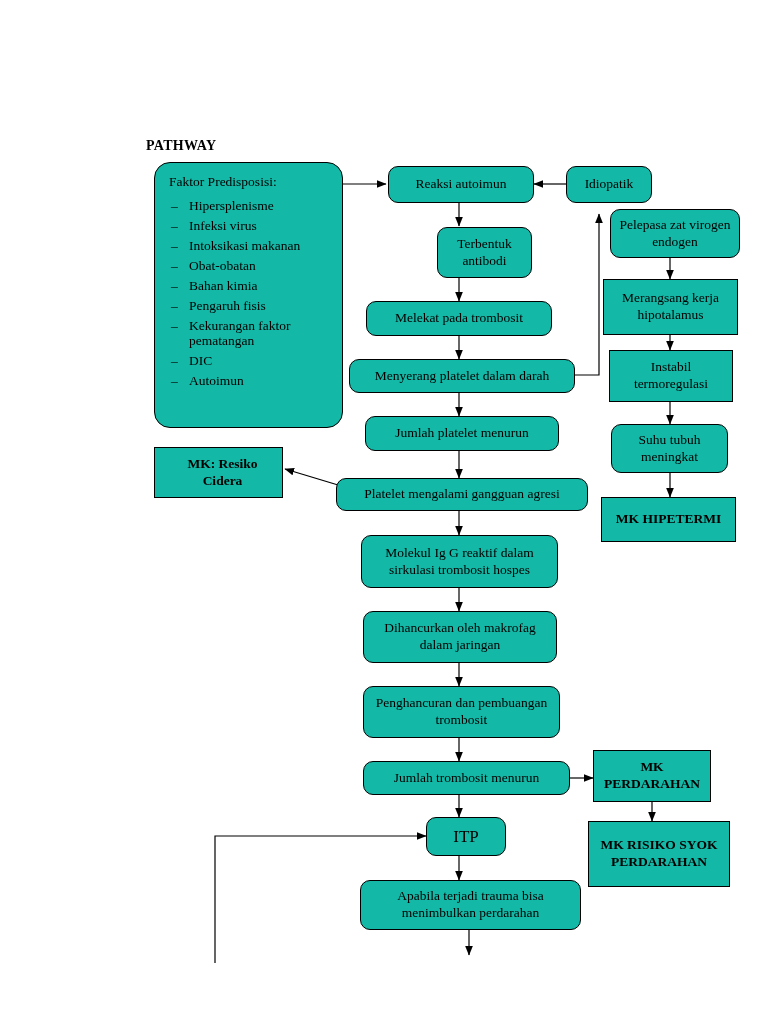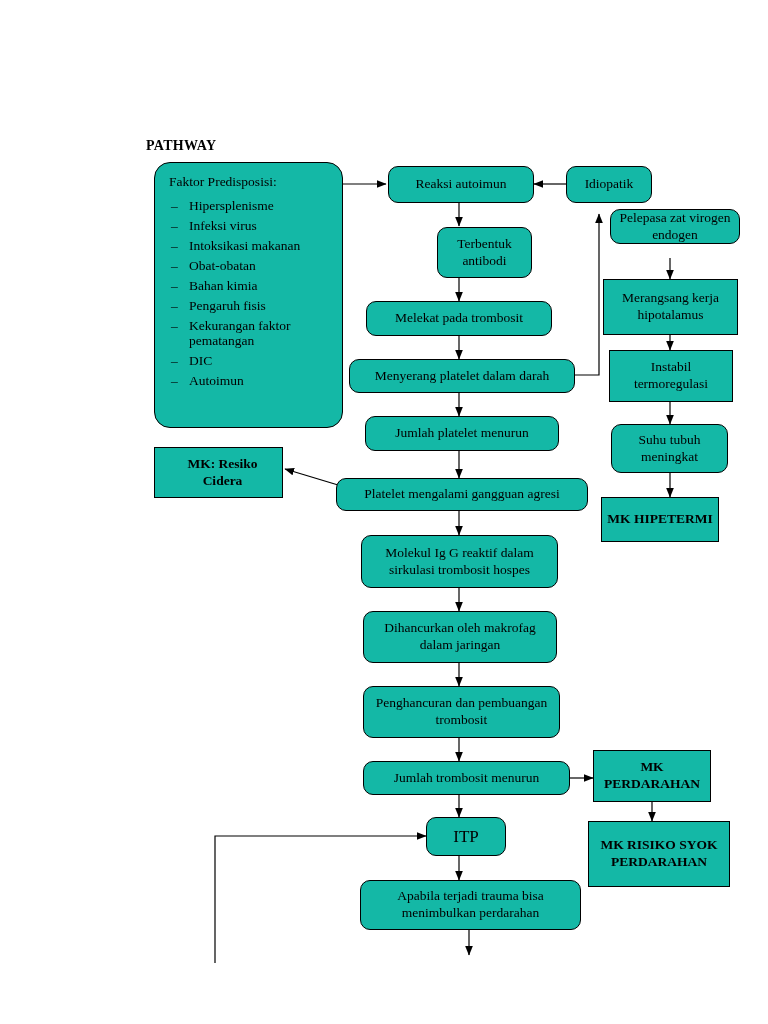--- a/index.html
+++ b/index.html
@@ -191,27 +191,27 @@
   <div class="node rounded" style="left:363px; top:611px; width:194px; height:52px;">Dihancurkan oleh makrofag dalam jaringan</div>
 
   <div class="node rounded" style="left:363px; top:686px; width:197px; height:52px;">Penghancuran dan pembuangan trombosit</div>
 
   <div class="node rounded" style="left:363px; top:761px; width:207px; height:34px;">Jumlah trombosit menurun</div>
 
   <div class="node rounded itp" style="left:426px; top:817px; width:80px; height:39px;">ITP</div>
 
   <div class="node rounded" style="left:360px; top:880px; width:221px; height:50px;">Apabila terjadi trauma bisa menimbulkan perdarahan</div>
 
-  <div class="node rounded" style="left:610px; top:209px; width:130px; height:35px;">Pelepasa zat virogen endogen</div>
+  <div class="node rounded" style="left:610px; top:209px; width:130px; height:49px;">Pelepasa zat virogen endogen</div>
 
   <div class="node sharp" style="left:603px; top:279px; width:135px; height:56px;">Merangsang kerja hipotalamus</div>
 
   <div class="node sharp" style="left:609px; top:350px; width:124px; height:52px;">Instabil termoregulasi</div>
 
   <div class="node rounded" style="left:611px; top:424px; width:117px; height:49px;">Suhu tubuh meningkat</div>
 
-  <div class="node sharp bold" style="left:601px; top:497px; width:118px; height:45px;">MK HIPETERMI</div>
+  <div class="node sharp bold" style="left:601px; top:497px; width:135px; height:45px;">MK HIPETERMI</div>
 
   <div class="node sharp bold" style="left:593px; top:750px; width:118px; height:52px;">MK PERDARAHAN</div>
 
   <div class="node sharp bold" style="left:588px; top:821px; width:142px; height:66px;">MK RISIKO SYOK PERDARAHAN</div>
 
 </div>
 
 </body></html>

